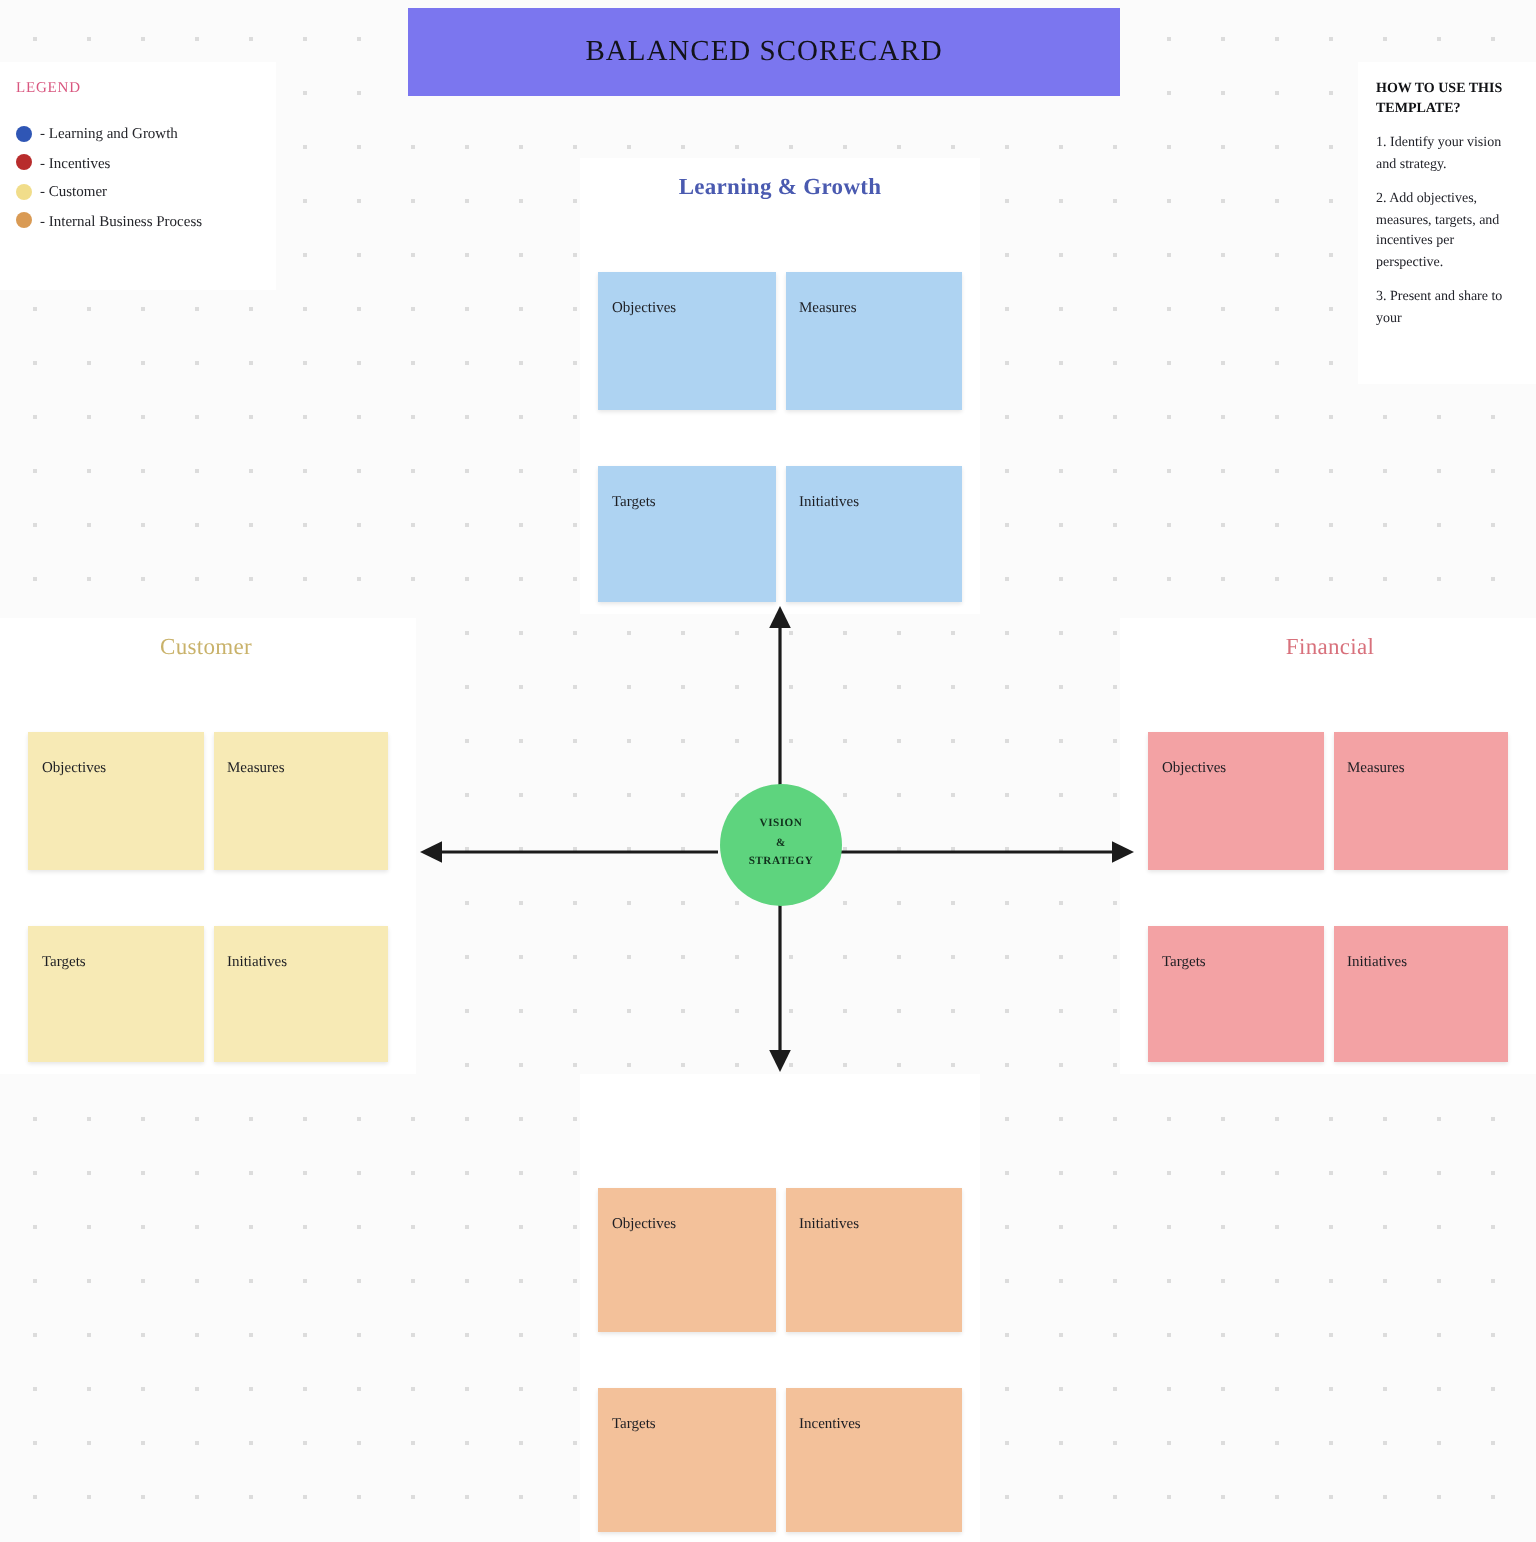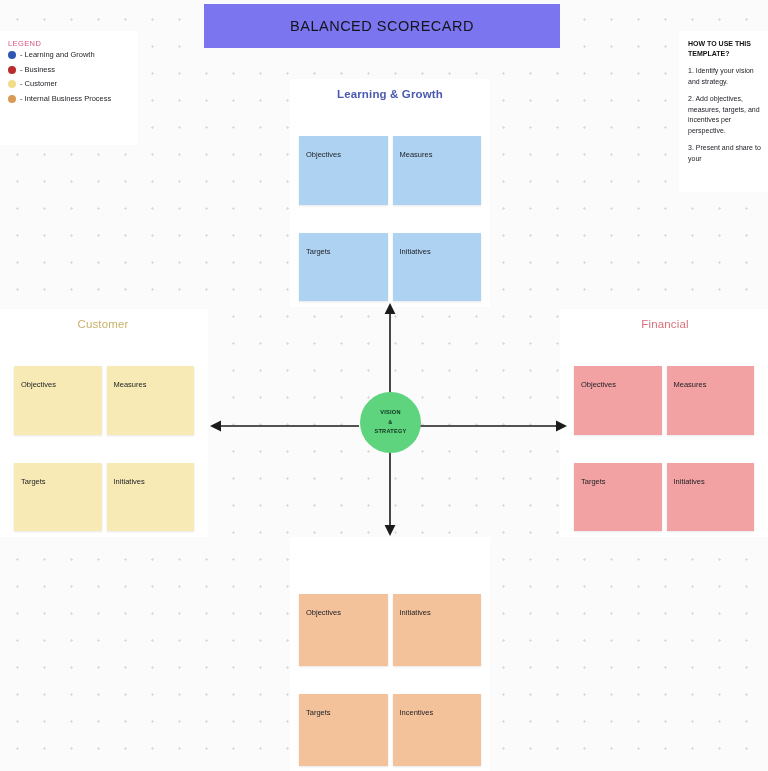--- a/index.html
+++ b/index.html
@@ -14,20 +14,21 @@
     overflow: hidden;
   }
   #canvas {
     position: relative;
     width: 768px;
     height: 771px;
     background-color: #fbfbfb;
     background-image: radial-gradient(#dcdcdc 1.1px, transparent 1.2px);
     background-size: 27px 27px;
     background-position: 4px 6px;
+    font-family: Liberation Serif, serif;
   }
 
   
   #title-banner {
     position: absolute;
     left: 204px;
     top: 4px;
     width: 356px;
     height: 44px;
     background: #7b76ef;
@@ -50,25 +51,25 @@
     width: 138px;
     height: 114px;
     background: #ffffff;
     padding: 8px 0 0 8px;
     box-sizing: border-box;
   }
   #legend-title {
     color: #d9567f;
     font-size: 7.5px;
     letter-spacing: .4px;
-    margin-bottom: 2px;
+    margin-bottom: 14px;
   }
   .legend-row {
     display: flex;
-    align-items: flex-end;
+    align-items: center;
     margin-bottom: 5.5px;
   }
   .legend-dot {
     width: 8px;
     height: 8px;
     border-radius: 50%;
     margin-right: 4px;
     flex: 0 0 auto;
   }
   .legend-text {
@@ -198,21 +199,21 @@
 
   <div id="legend-card">
     <div id="legend-title">LEGEND</div>
 
     <div class="legend-row">
       <span class="legend-dot" style="background:#2f56b5"></span>
       <span class="legend-text">- Learning and Growth</span>
     </div>
     <div class="legend-row">
       <span class="legend-dot" style="background:#b82c2c"></span>
-      <span class="legend-text"> - Business</span>
+      <span class="legend-text"> - Incentives</span>
     </div>
     <div class="legend-row">
       <span class="legend-dot" style="background:#f1dd8a"></span>
       <span class="legend-text">- Customer</span>
     </div>
     <div class="legend-row">
       <span class="legend-dot" style="background:#d99a54"></span>
       <span class="legend-text">- Internal Business Process</span>
     </div>
   </div>

